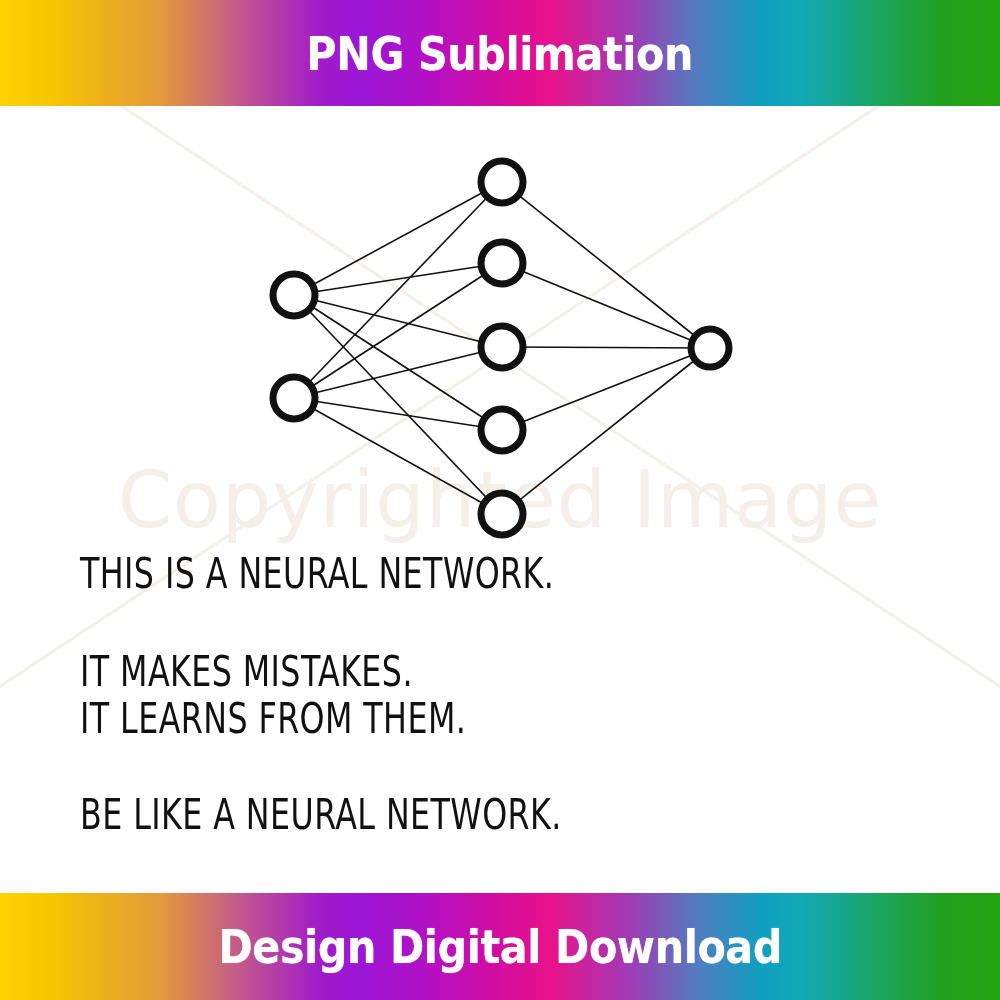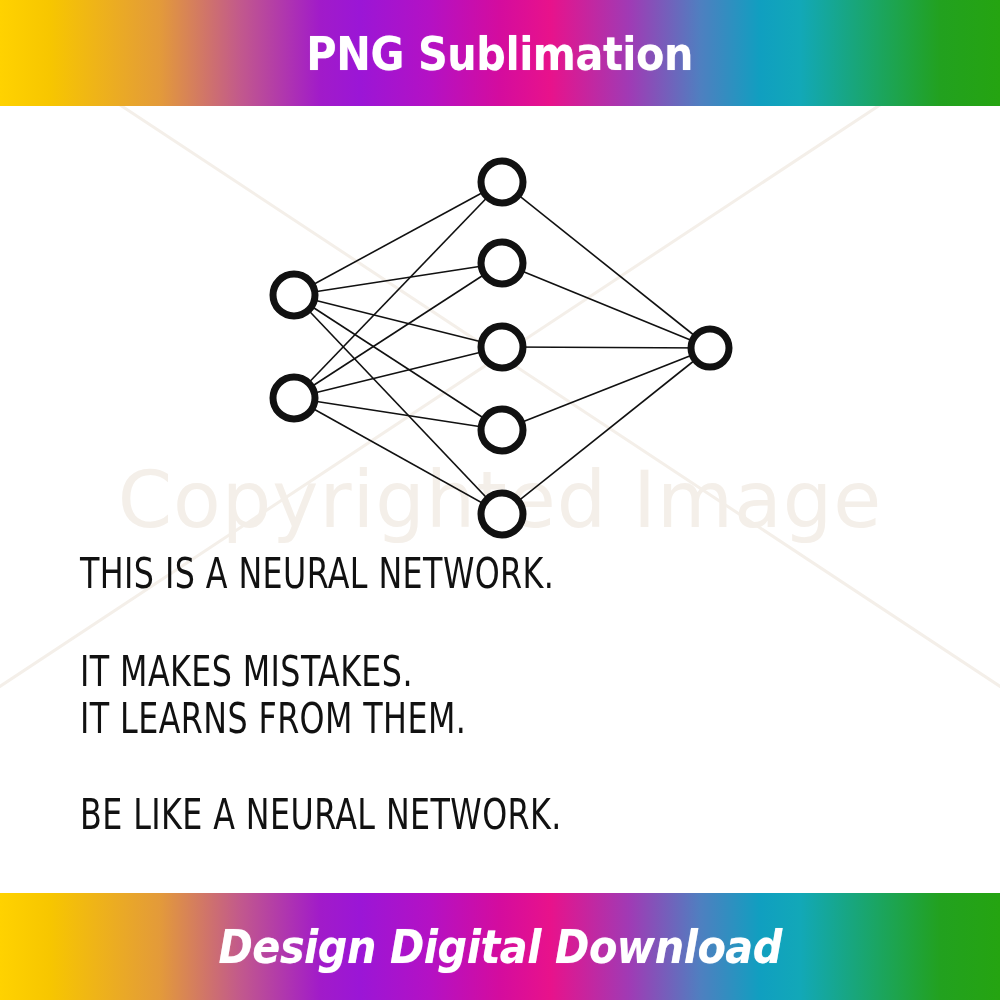--- a/index.html
+++ b/index.html
@@ -50,21 +50,20 @@
         #25a411 100%
     );
   }
   #banner-top {
     top: 0;
     height: 106px;
   }
   #banner-bottom {
     top: 893px;
     height: 107px;
-    font-style: italic;
   }
   .banner-text {
     color: #ffffff;
     font-family: "DejaVu Sans", sans-serif;
     font-weight: bold;
     letter-spacing: -0.5px;
     line-height: 1;
     white-space: nowrap;
     transform: scaleX(0.88);
     text-shadow: 0 0 1px rgba(255,255,255,0.5);

